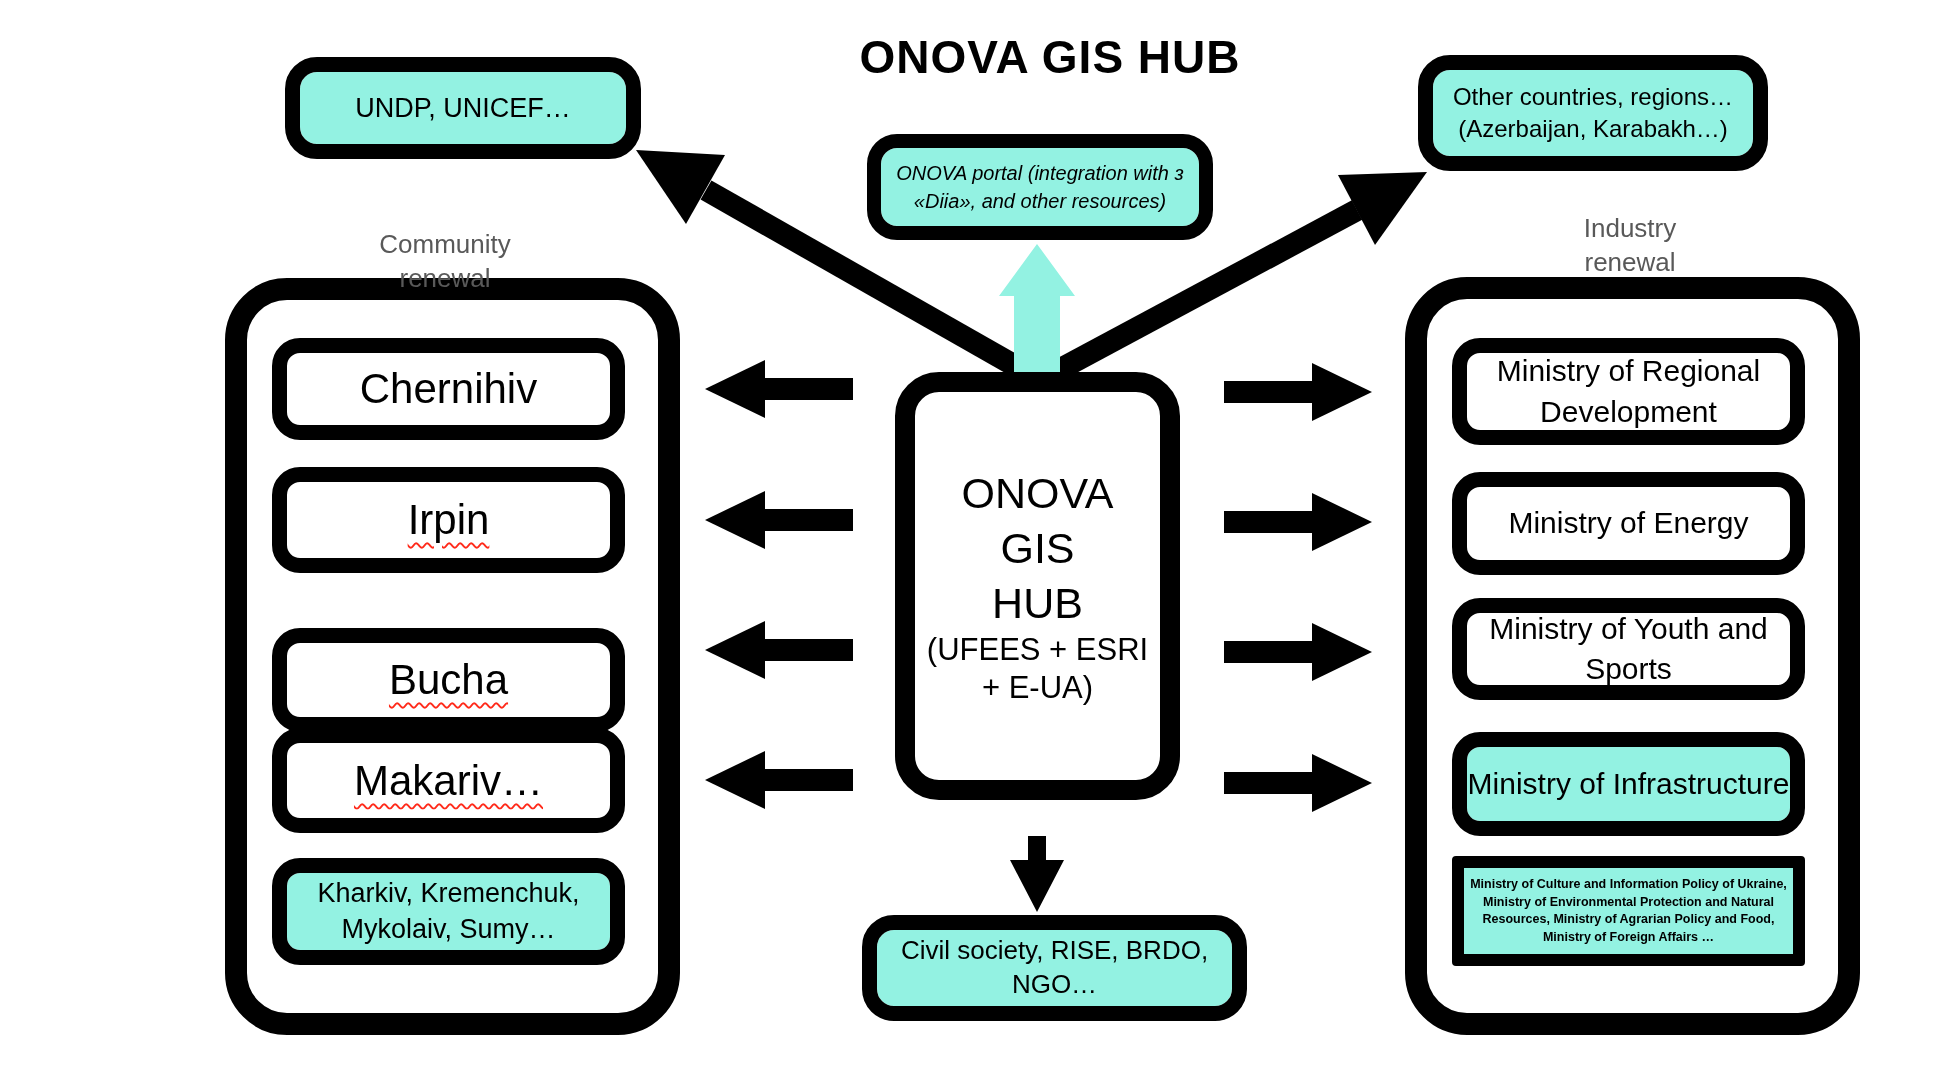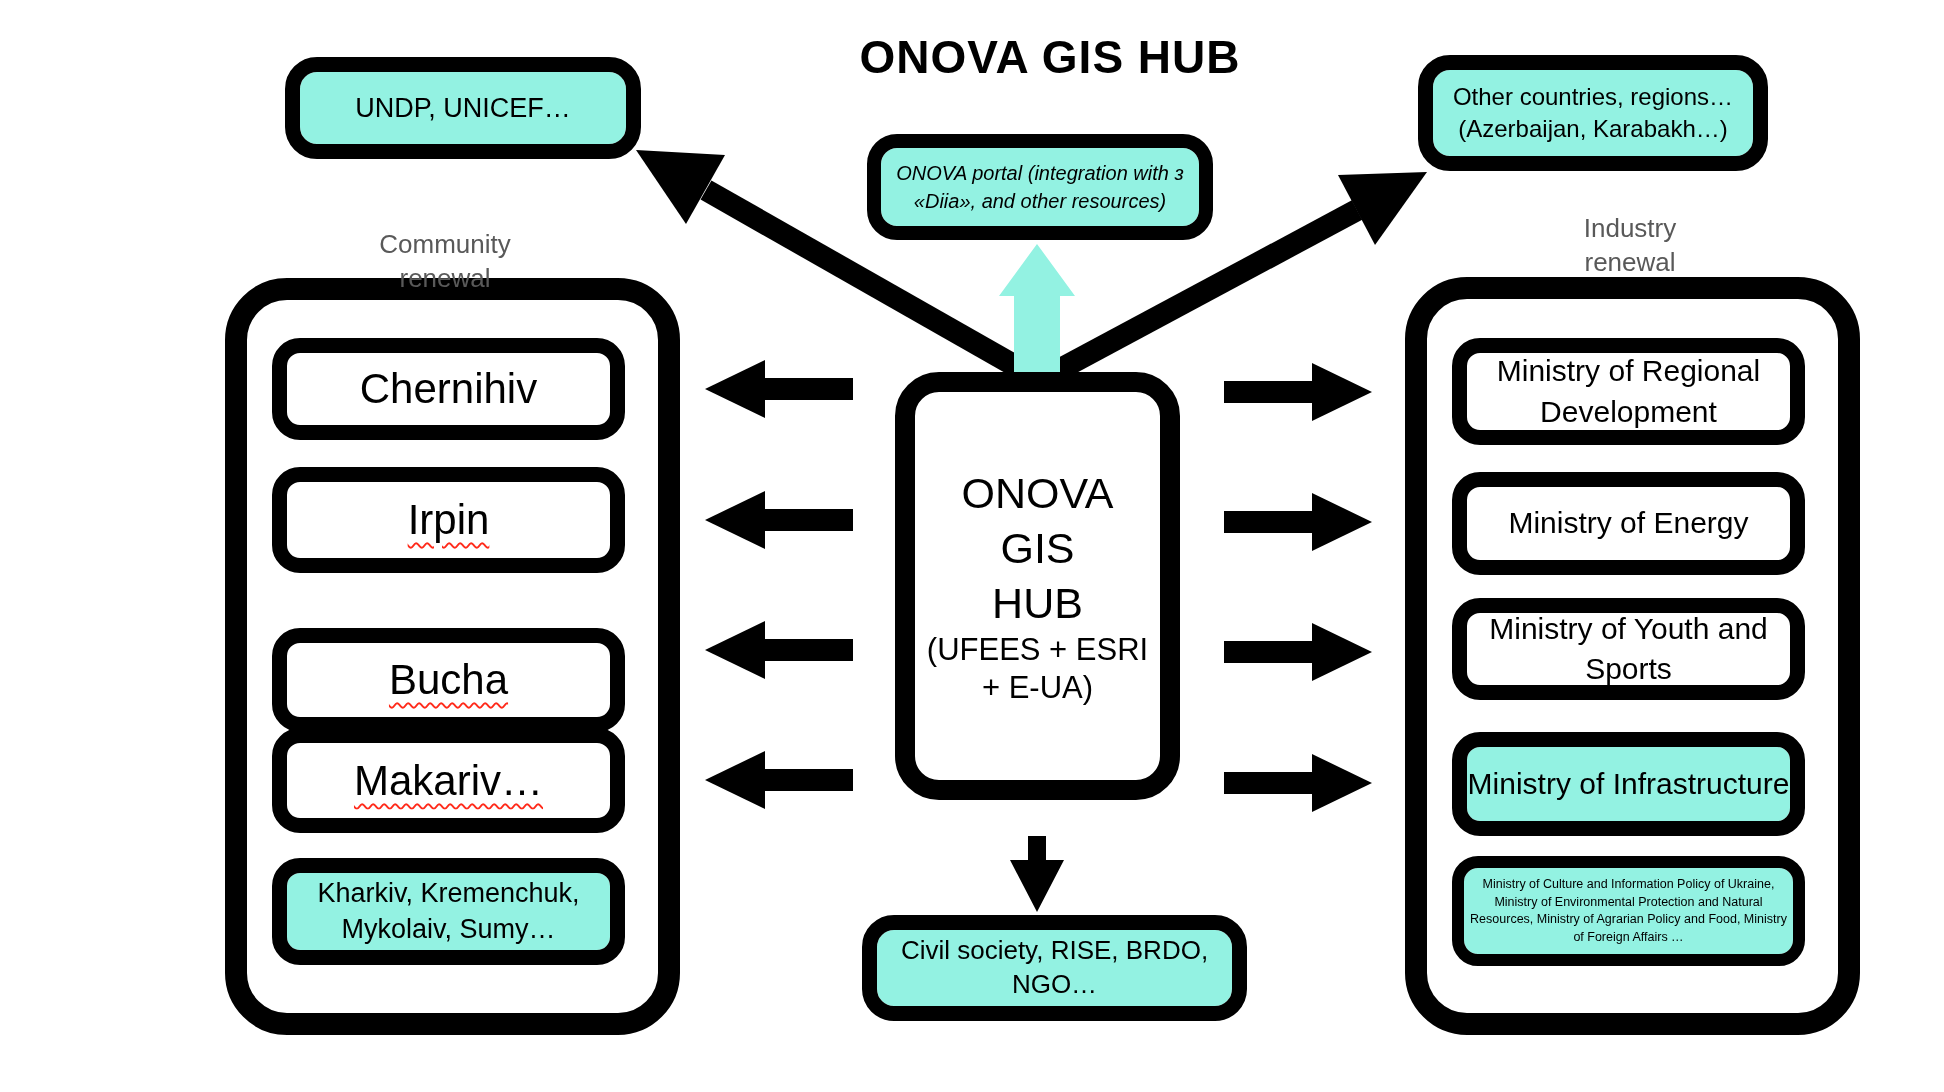--- a/index.html
+++ b/index.html
@@ -128,21 +128,21 @@
   </div>
   <div class="box ritem" style="top:472px;height:103px;">
     <span>Ministry of Energy</span>
   </div>
   <div class="box ritem" style="top:598px;height:102px;text-align:center;">
     <span>Ministry of Youth and Sports</span>
   </div>
   <div class="box ritem teal" style="top:723px;height:104px;margin-top:9px;">
     <span>Ministry of Infrastructure</span>
   </div>
-  <div class="box ritem teal tinytext" style="top:856px;height:110px;border-width:12px;border-radius:26px;">
+  <div class="box ritem teal tinytext" style="top:856px;height:110px;border-width:12px;border-radius:4px;font-weight:bold;">
     <span>Ministry of Culture and Information Policy of Ukraine, Ministry of Environmental Protection and Natural Resources, Ministry of Agrarian Policy and Food, Ministry of Foreign Affairs …</span>
   </div>
 
   <div class="box teal" style="left:862px;top:915px;width:385px;height:106px;font-size:26px;line-height:1.3;">
     <span class="nowrap">Civil society, RISE, BRDO,</span>
     <span class="nowrap">NGO…</span>
   </div>
 
   <div class="harrow" style="left:705px;top:360px;">
       <div class="tri-left"></div>

